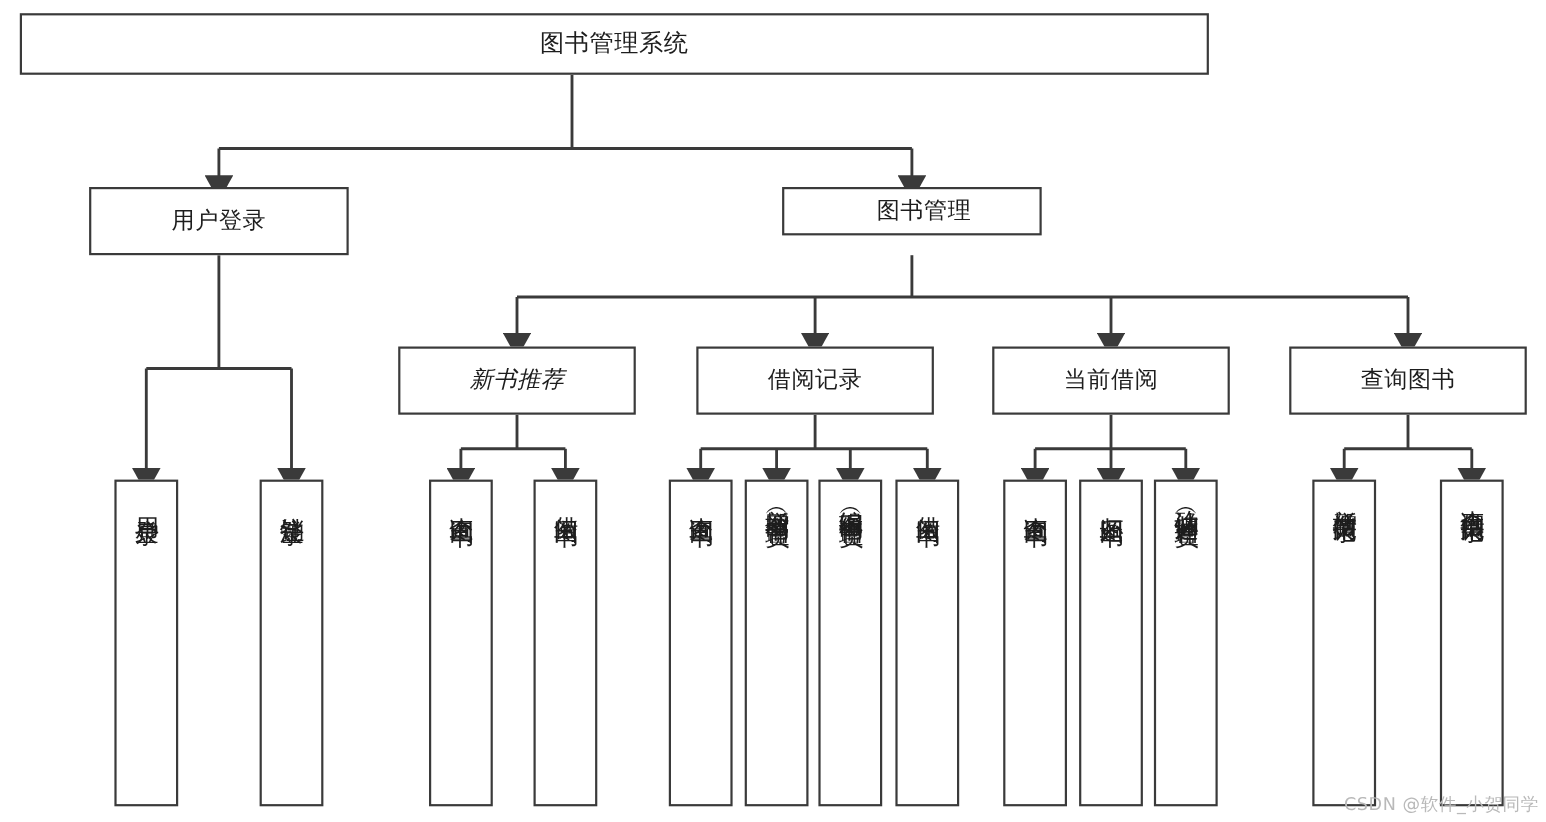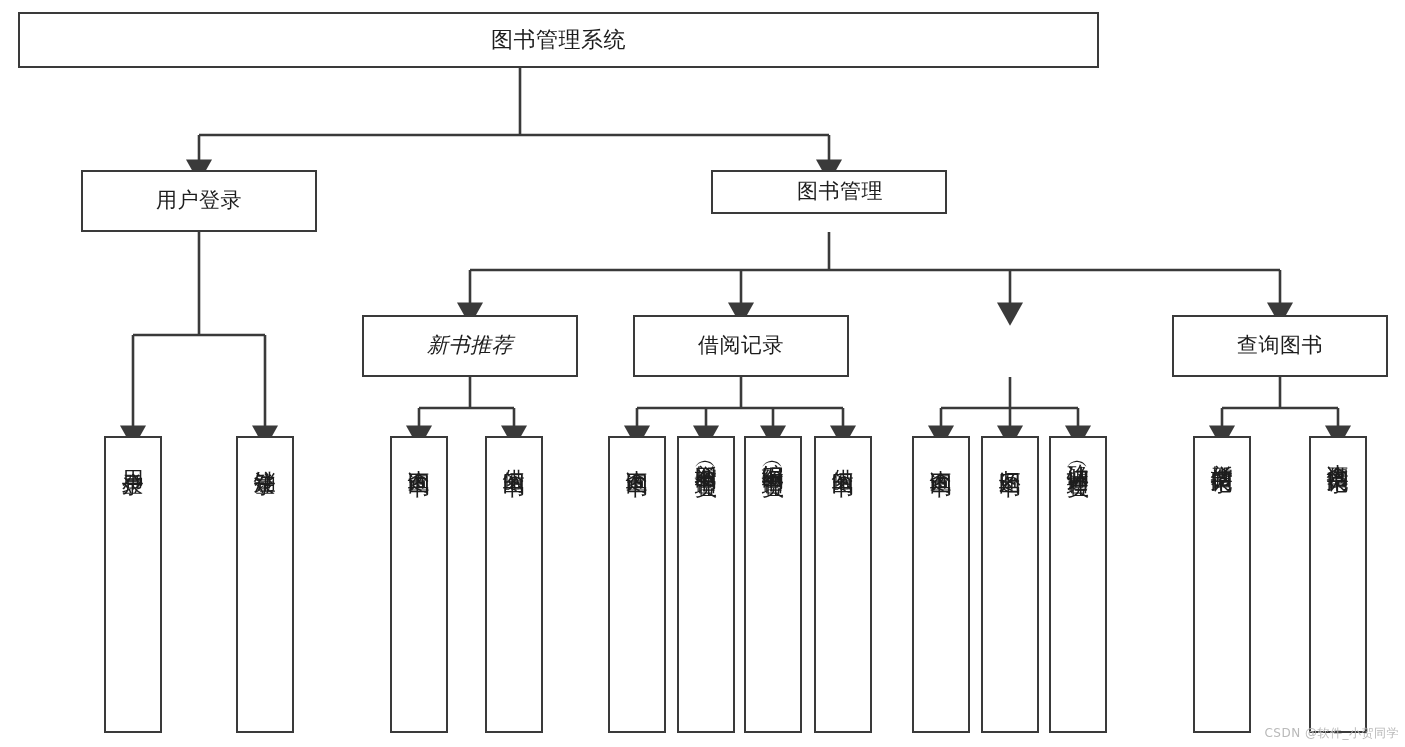--- a/index.html
+++ b/index.html
@@ -61,21 +61,21 @@
     white-space: pre-line;
     margin: 0 auto;
   }
   .node.vert.tall-text {
     padding-top: 8px;
   }
   .watermark {
     position: absolute;
     right: 6px;
     bottom: 5px;
-    font-size: 12px;
+    font-size: 16px;
     color: #b9b9b9;
     white-space: nowrap;
     z-index: 5;
     letter-spacing: 0.5px;
   }
 </style>
 </head>
 <body>
 
 <div id="canvas">
@@ -142,20 +142,23 @@
   <div class="node horiz" style="left:711px; top:170px; width:236px; height:44px;padding-left:22px;">
     <span class="lbl">图书管理</span>
   </div>
 
   <div class="node horiz" style="left:362px; top:315px; width:216px; height:62px;font-style:italic;">
     <span class="lbl">新书推荐</span>
   </div>
   <div class="node horiz" style="left:633px; top:315px; width:216px; height:62px;">
     <span class="lbl">借阅记录</span>
   </div>
+  <div class="node horiz" style="left:902px; top:315px; width:216px; height:62px;">
+    <span class="lbl">当前借阅</span>
+  </div>
   <div class="node horiz" style="left:1172px; top:315px; width:216px; height:62px;">
     <span class="lbl">查询图书</span>
   </div>
 
   <div class="node vert" style="left:104px; top:436px; width:58px; height:297px;">
     <span class="lbl">用户登录</span>
   </div>
   <div class="node vert" style="left:236px; top:436px; width:58px; height:297px;">
     <span class="lbl">注销登录</span>
   </div>

